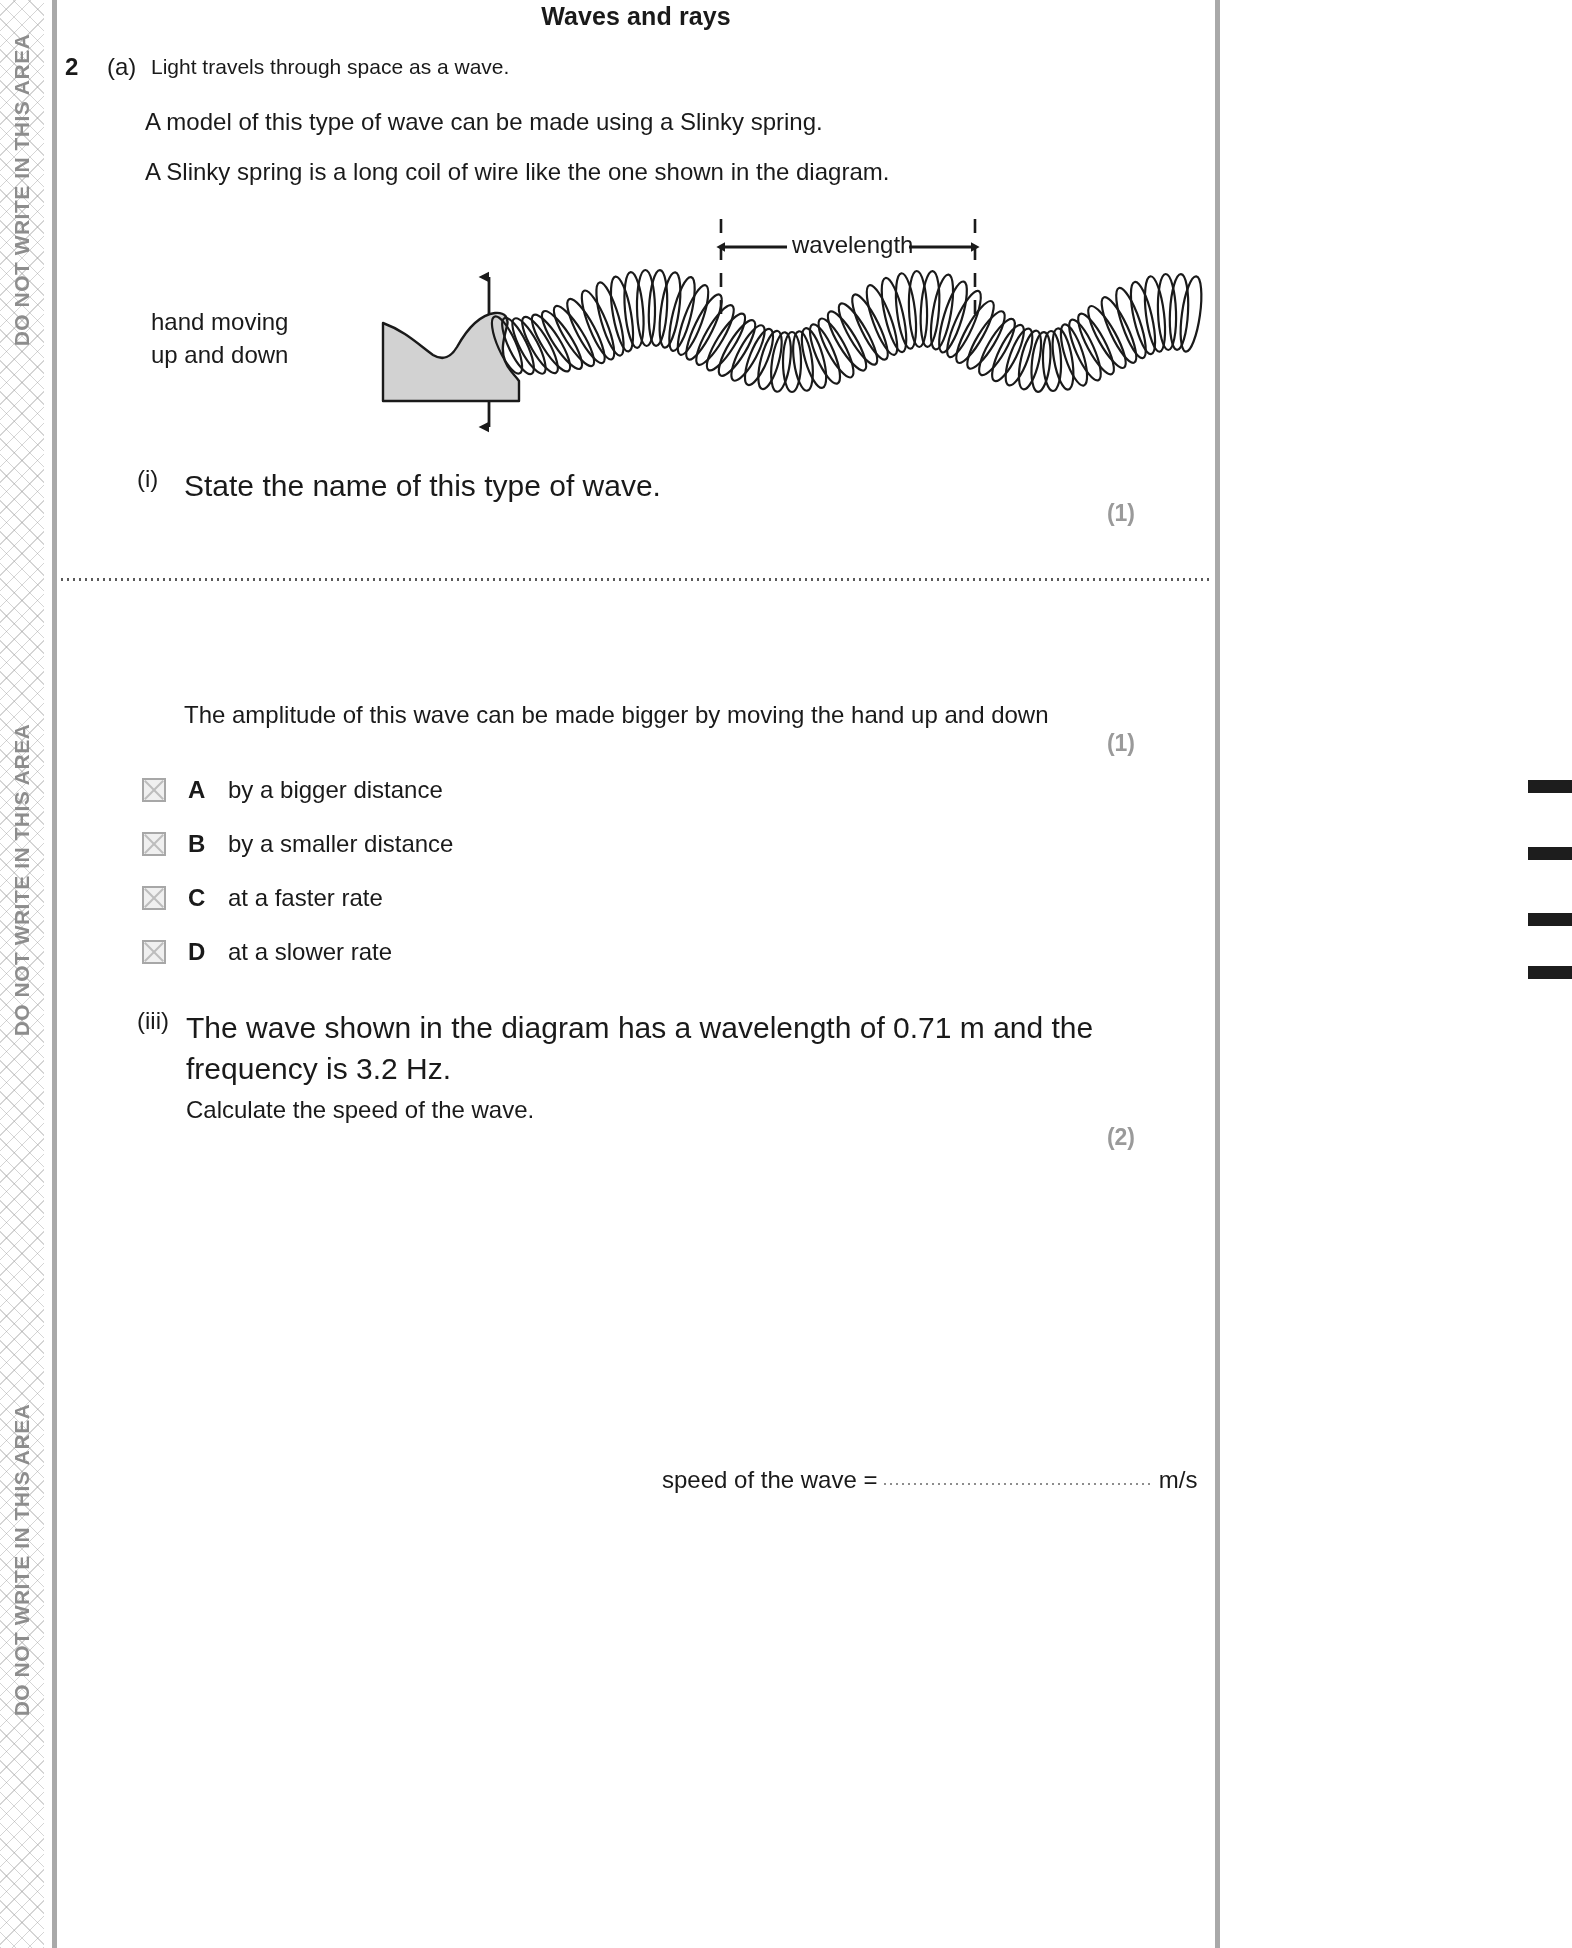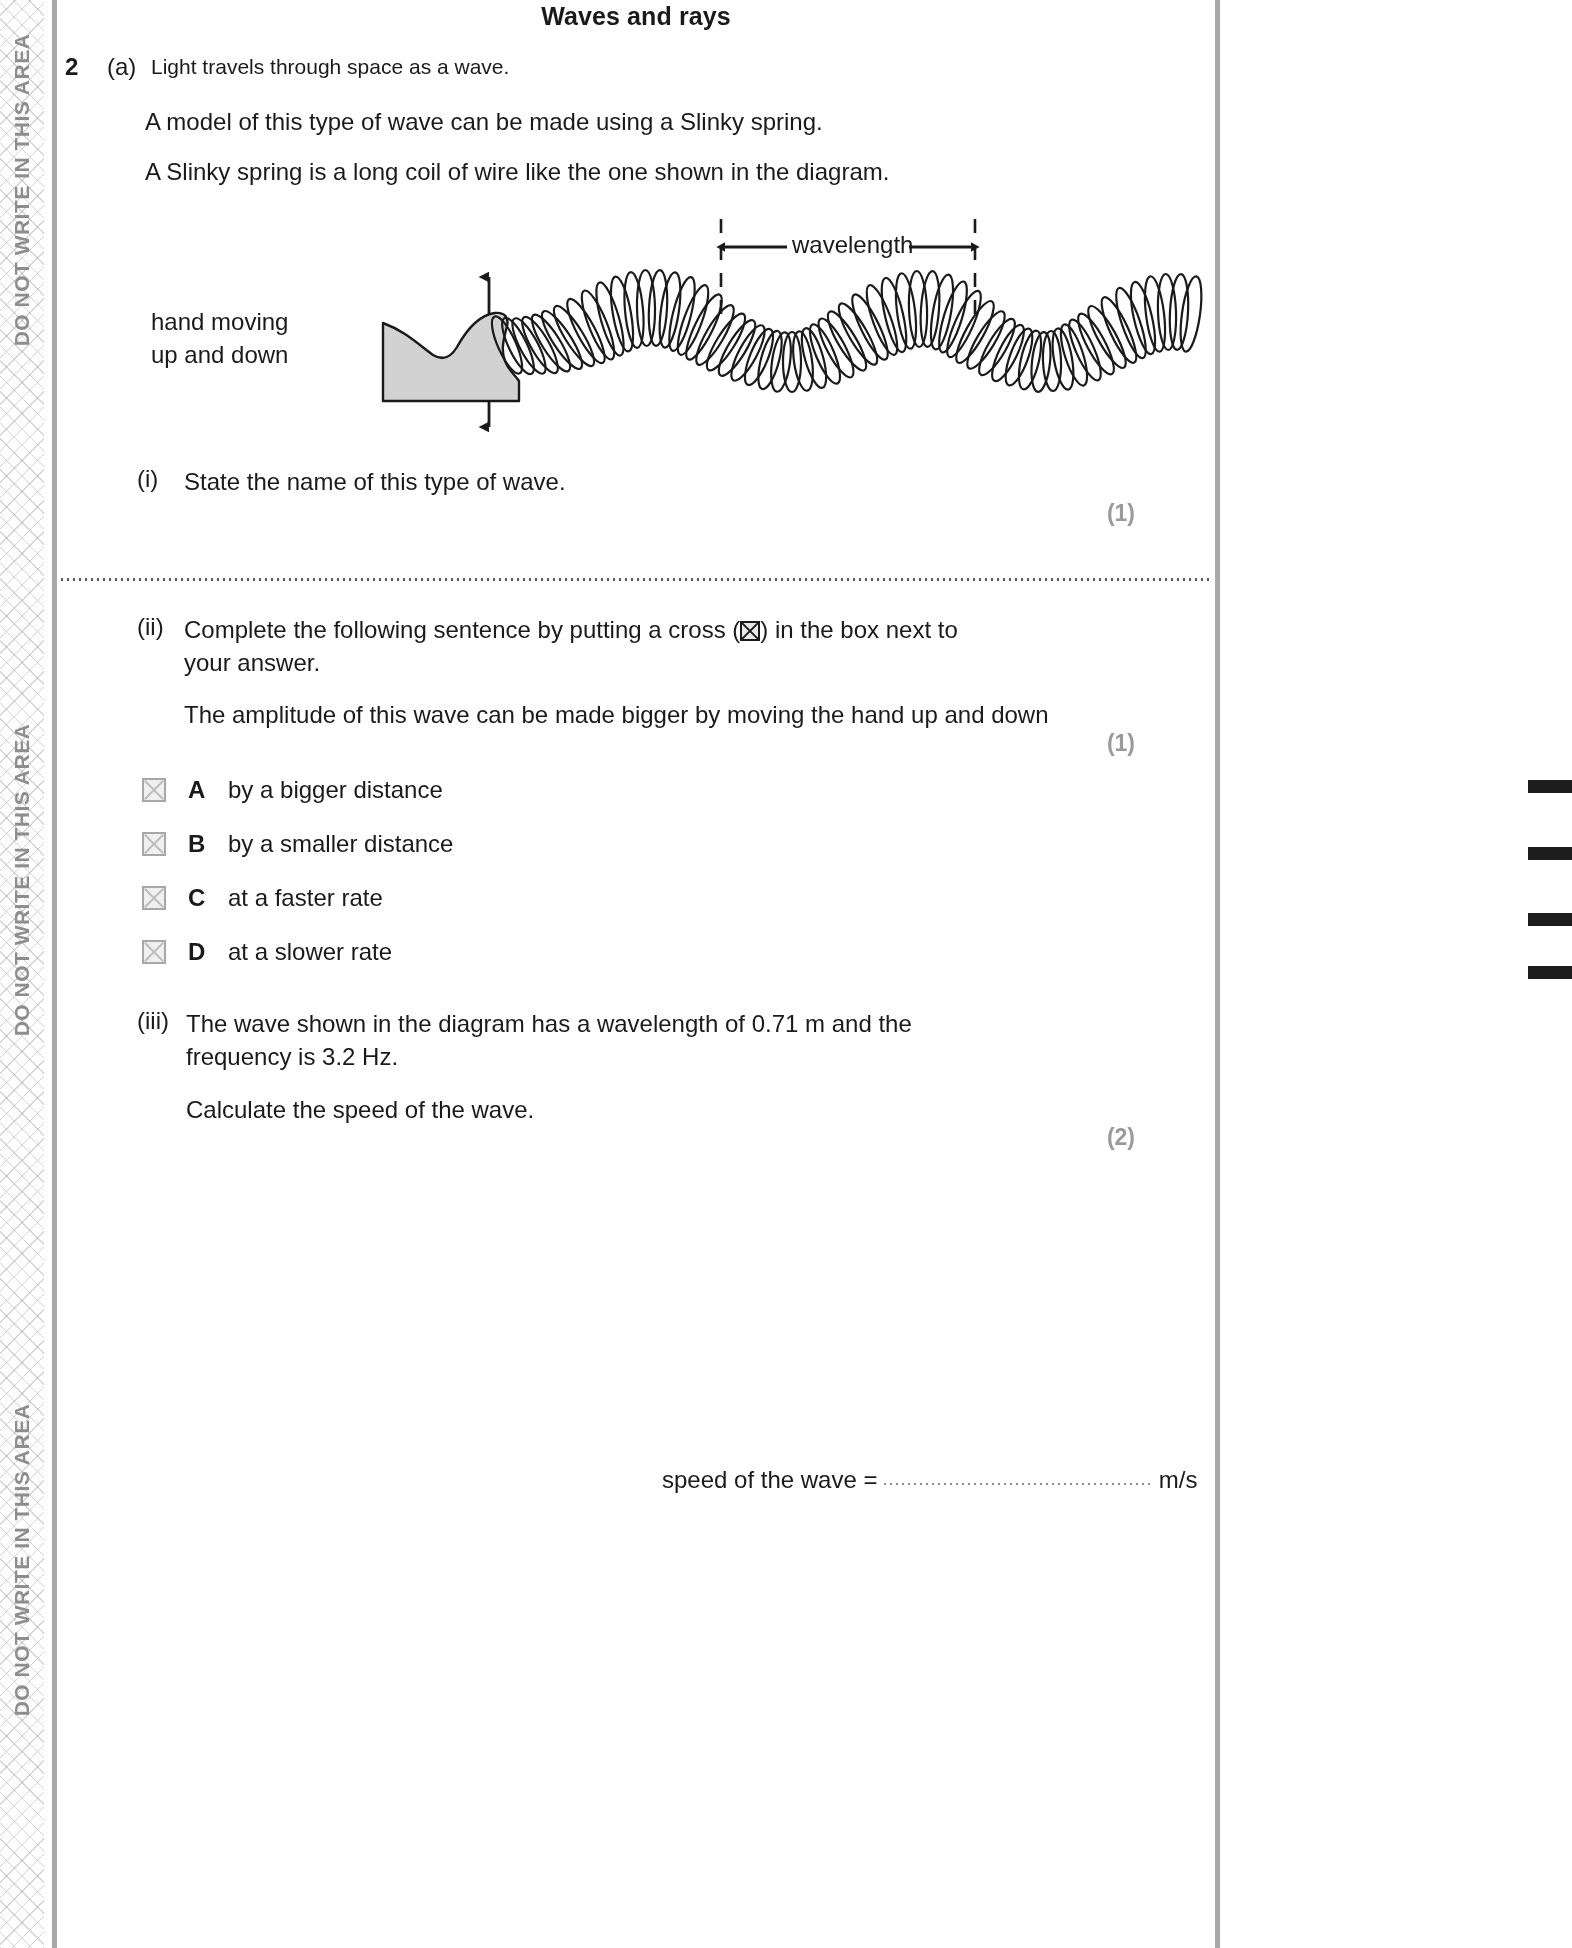--- a/index.html
+++ b/index.html
@@ -101,21 +101,21 @@
   .roman-row {
     position: absolute;
     display: flex;
   }
   .roman-lbl {
     font-size: 24px;
     width: 47px;
     flex: none;
   }
   .roman-body {
-    font-size: 24px;
+    font-size: 30px;
     line-height: 1.38;
   }
 
   
   .marks {
     position: absolute;
     font-weight: bold;
     font-size: 23px;
     color: #9a9a9a;
     text-align: right;
@@ -355,27 +355,20 @@
   </div>
 
   <div class="roman-row" style="left:80px; top:465px;">
     <div class="roman-lbl">(i)</div>
     <div class="roman-body">State the name of this type of wave.</div>
   </div>
   <div class="marks" style="left:958px; top:500px; width:120px;">(1)</div>
 
   <div class="dot-sep" style="left:4px; top:578px; width:1148px;"></div>
 
-  <div class="roman-row" style="left:80px; top:613px;">
-    <div class="roman-lbl">(ii)</div>
-    <div class="roman-body">
-      <span>Complete the following sentence by putting a cross (</span><span class="inline-cross"></span><span>) in the box next to</span>
-      <div>your answer.</div>
-    </div>
-  </div>
 
   <div class="body-line" style="left:127px; top:698px; width:1030px;">The amplitude of this wave can be made bigger by moving the hand up and down</div>
 
   <div class="marks" style="left:958px; top:730px; width:120px;">(1)</div>
 
   <div class="opt-row" style="left:85px; top:776px;">
     <div class="opt-box"></div>
     <div class="opt-letter">A</div>
     <div class="opt-label">by a bigger distance</div>
   </div>

